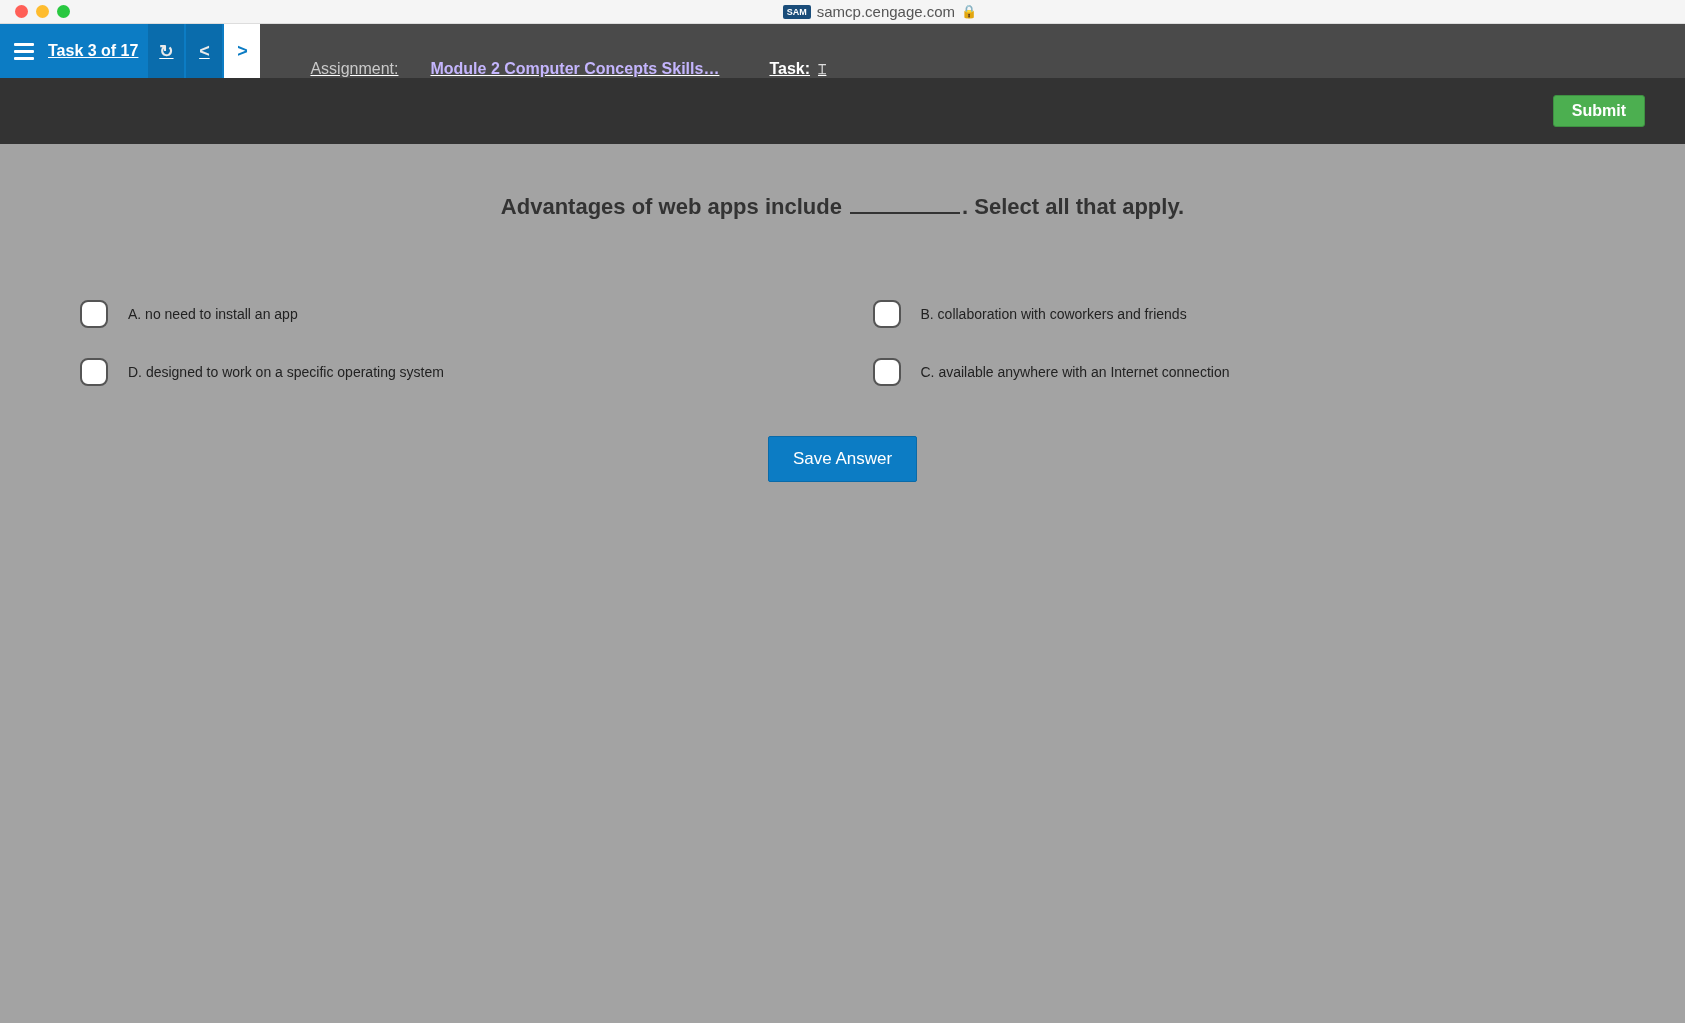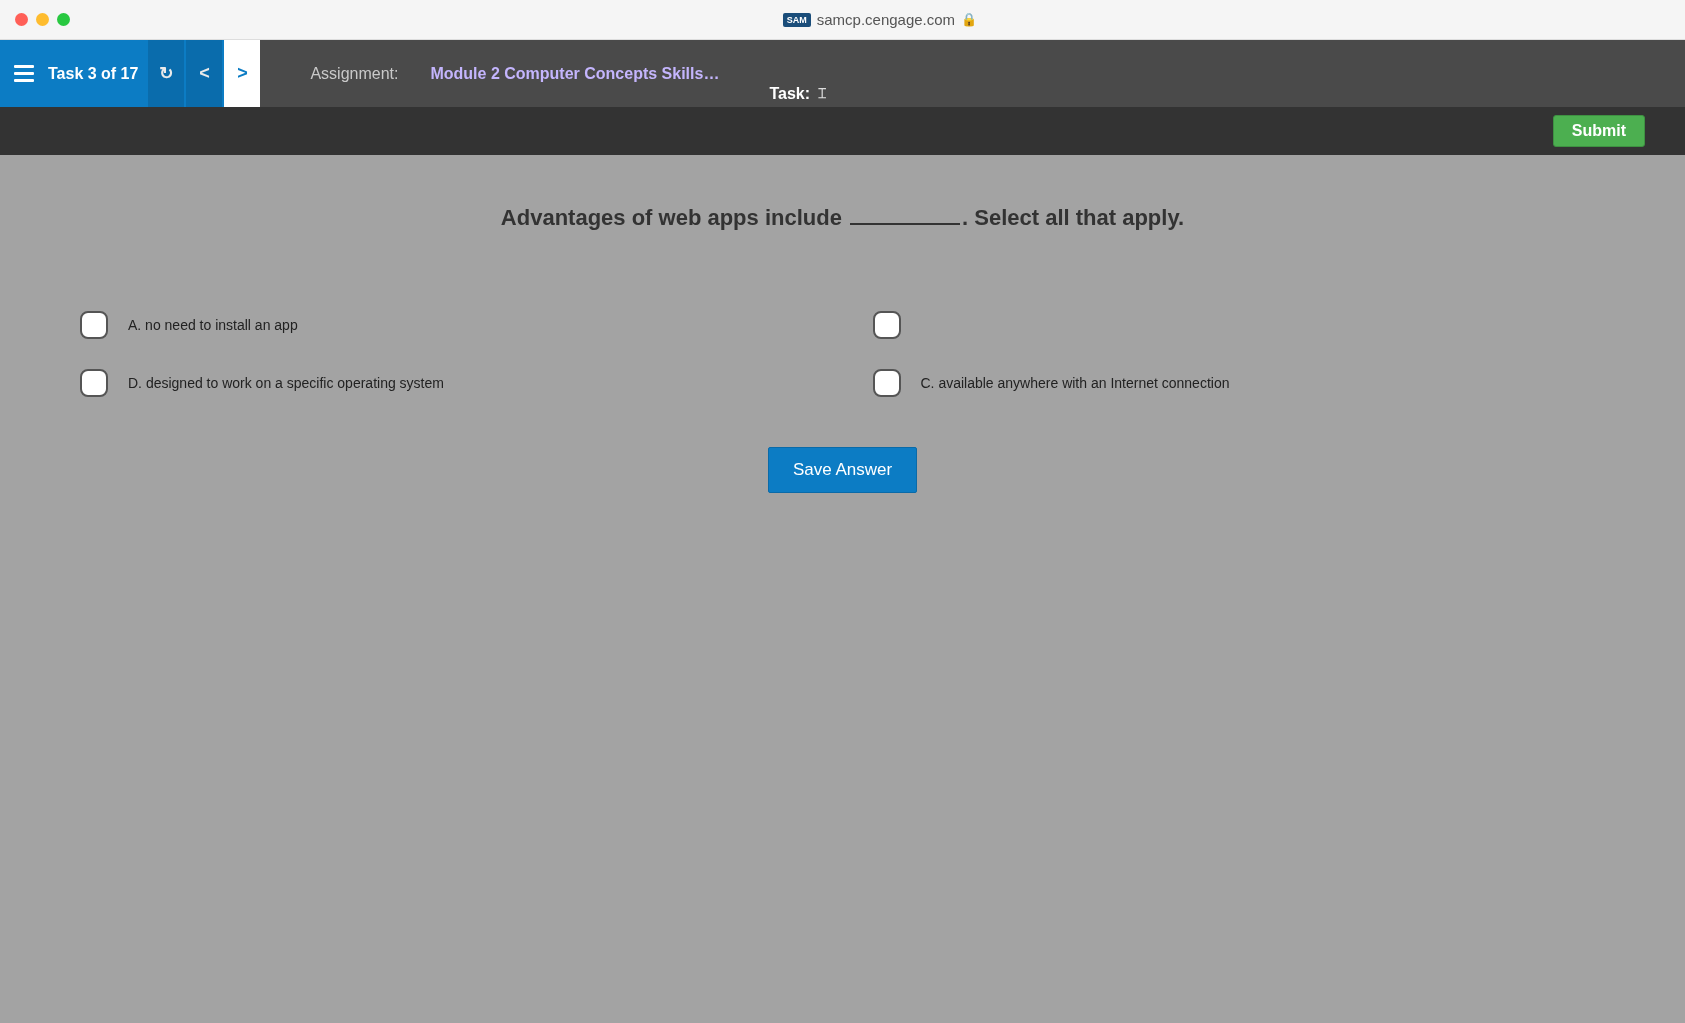--- a/index.html
+++ b/index.html
@@ -5,21 +5,21 @@
     * { margin: 0; padding: 0; box-sizing: border-box; }
     body {
       font-family: Arial, Helvetica, sans-serif;
       background: #e8e8e8;
       width: 1685px;
       height: 1023px;
       overflow: hidden;
     }
     .browser-bar {
       background: #f5f5f5;
-      height: 40px;
+      height: 24px;
       display: flex;
       align-items: center;
       padding: 0 15px;
       border-bottom: 1px solid #ddd;
     }
     .traffic-lights {
       display: flex;
       gap: 8px;
       margin-right: 20px;
     }
@@ -46,25 +46,26 @@
       font-weight: bold;
       padding: 2px 4px;
       border-radius: 2px;
     }
     .lock-icon {
       color: #888;
       font-size: 13px;
     }
     .header-bar {
       background: #4a4a4a;
-      height: 67px;
-      display: flex;
-      align-items: center;
+      height: 54px;
+      display: flex;
+      align-items: flex-end;
       color: #fff;
       font-size: 16px;
+      text-decoration: underline;
     }
     .task-nav {
       background: #0c7cc4;
       height: 100%;
       display: flex;
       align-items: center;
       padding: 0 0 0 14px;
     }
     .hamburger {
       display: flex;
@@ -110,21 +111,21 @@
       align-items: center;
       gap: 8px;
       margin-top: 40px;
     }
     .cursor-icon {
       font-size: 14px;
       color: #ddd;
     }
     .submit-bar {
       background: #333333;
-      height: 48px;
+      height: 66px;
       display: flex;
       justify-content: flex-end;
       align-items: center;
       padding-right: 40px;
     }
     .submit-btn {
       background: #4caf50;
       border: 1px solid #3e9142;
       color: #fff;
       font-weight: bold;
@@ -242,20 +243,21 @@
     <span>Advantages of web apps include </span><span class="question-blank"></span><span>. Select all that apply.</span>
   </div>
 
   <div class="options">
     <div class="option">
       <div class="checkbox"></div>
       <span class="option-text">A. no need to install an app</span>
     </div>
     <div class="option">
       <div class="checkbox"></div>
+      <span class="option-text">B. collaboration with coworkers and friends</span>
     </div>
     <div class="option">
       <div class="checkbox"></div>
       <span class="option-text">D. designed to work on a specific operating system</span>
     </div>
     <div class="option">
       <div class="checkbox"></div>
       <span class="option-text">C. available anywhere with an Internet connection</span>
     </div>
   </div>

